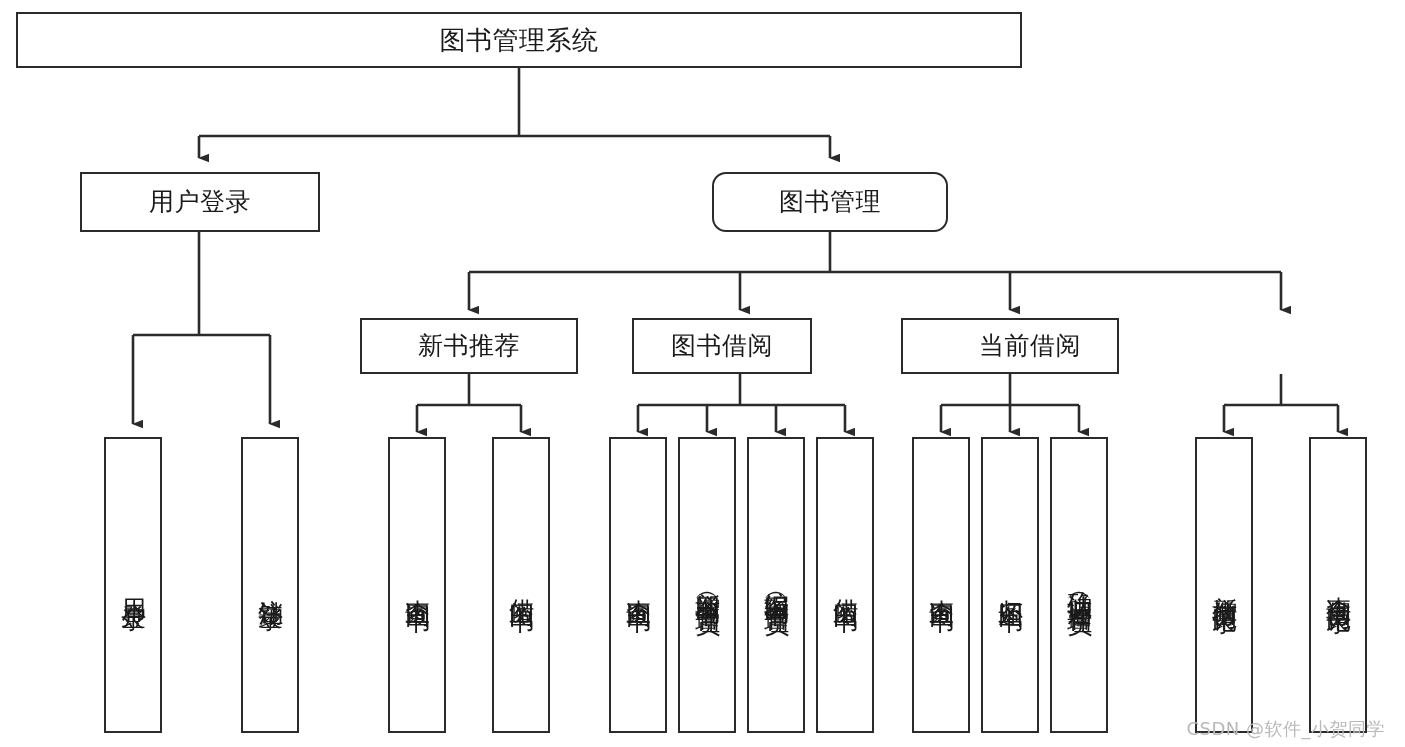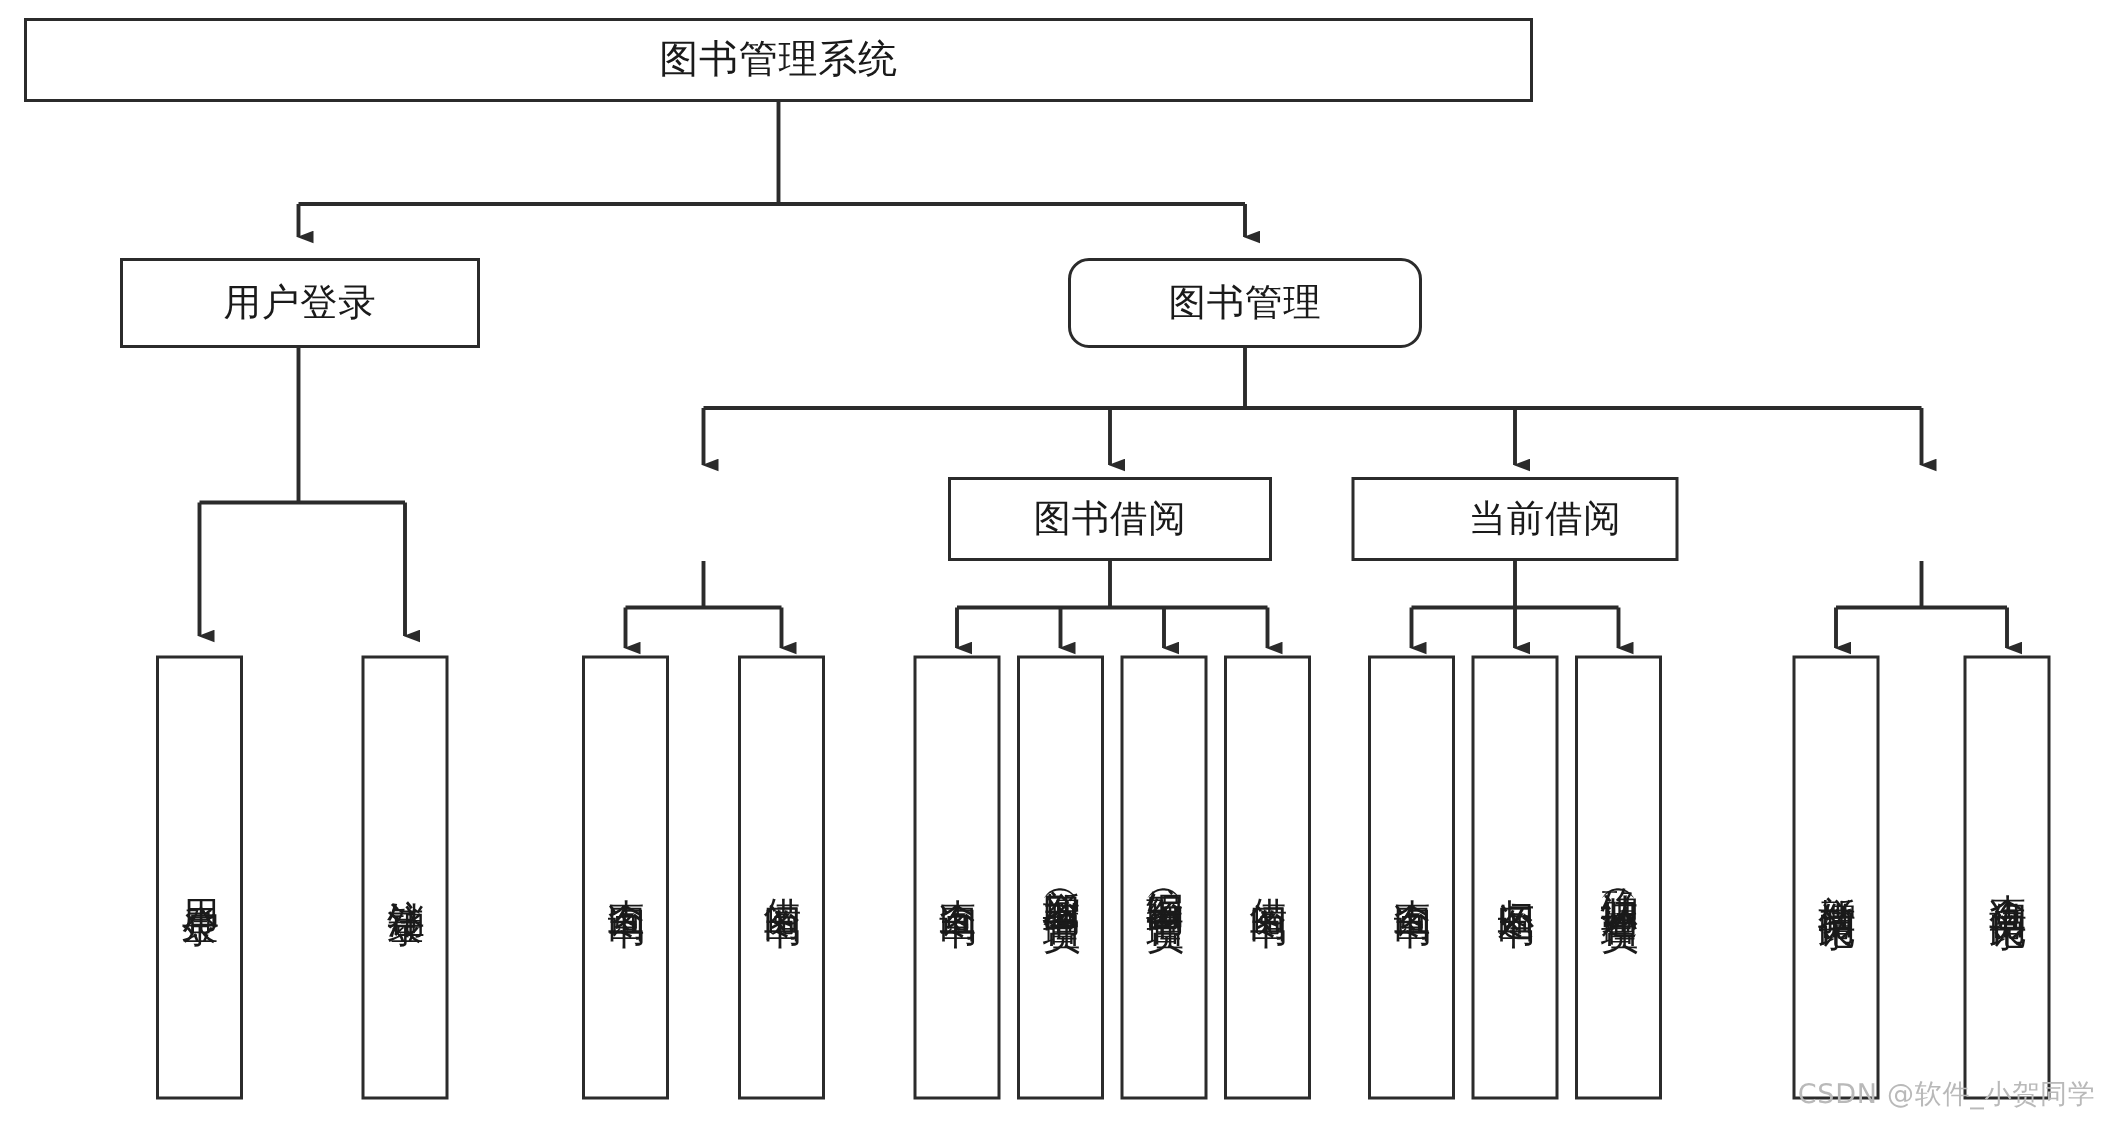--- a/index.html
+++ b/index.html
@@ -59,21 +59,21 @@
   .node.vert .label {
     writing-mode: vertical-rl;
     text-orientation: upright;
     font-size: 25px;
     line-height: 1.05;
     letter-spacing: 3px;
     max-height: 100%;
   }
   #watermark {
     position: absolute;
-    right: 8px;
+    right: 20px;
     bottom: 6px;
     font-size: 18px;
     color: #b9b9b9;
     letter-spacing: 0.5px;
     white-space: nowrap;
     user-select: none;
   }
 </style>
 </head>
 <body>
@@ -134,21 +134,24 @@
     <span class="label">图书管理系统</span>
   </div>
 
   <div class="node horiz" style="left:80px; top:172px; width:240px; height:60px;">
     <span class="label">用户登录</span>
   </div>
   <div class="node horiz" style="left:712px; top:172px; width:236px; height:60px;border-radius:14px;">
     <span class="label">图书管理</span>
   </div>
 
-  <div class="node horiz" style="left:632px; top:318px; width:216px; height:56px;">
+  <div class="node horiz" style="left:360px; top:318px; width:218px; height:56px;">
+    <span class="label">新书推荐</span>
+  </div>
+  <div class="node horiz" style="left:632px; top:318px; width:180px; height:56px;">
     <span class="label">图书借阅</span>
   </div>
   <div class="node horiz" style="left:901px; top:318px; width:218px; height:56px;padding-left:40px;">
     <span class="label">当前借阅</span>
   </div>
 
   <div class="node vert" style="left:104px; top:437px; width:58px; height:296px;">
     <span class="label">用户登录</span>
   </div>
   <div class="node vert" style="left:241px; top:437px; width:58px; height:296px;">

